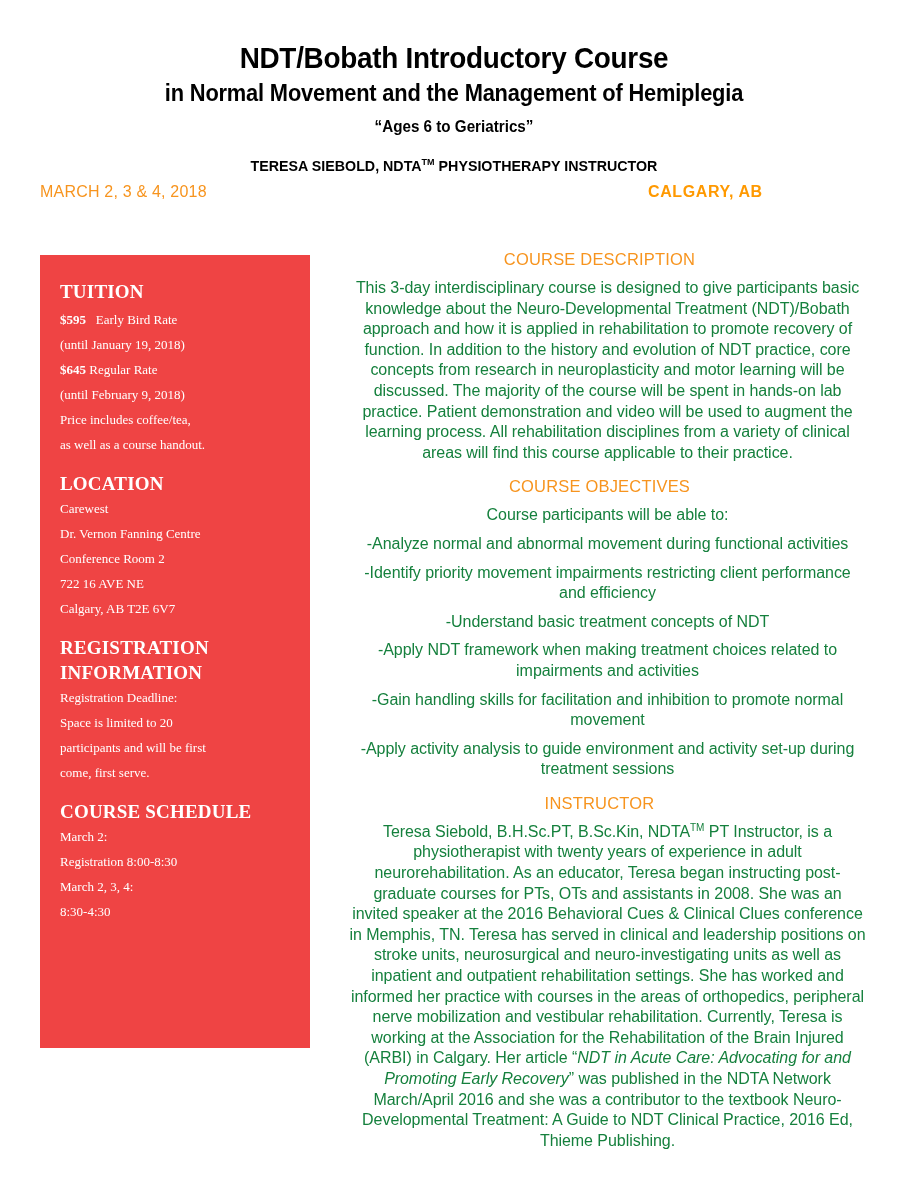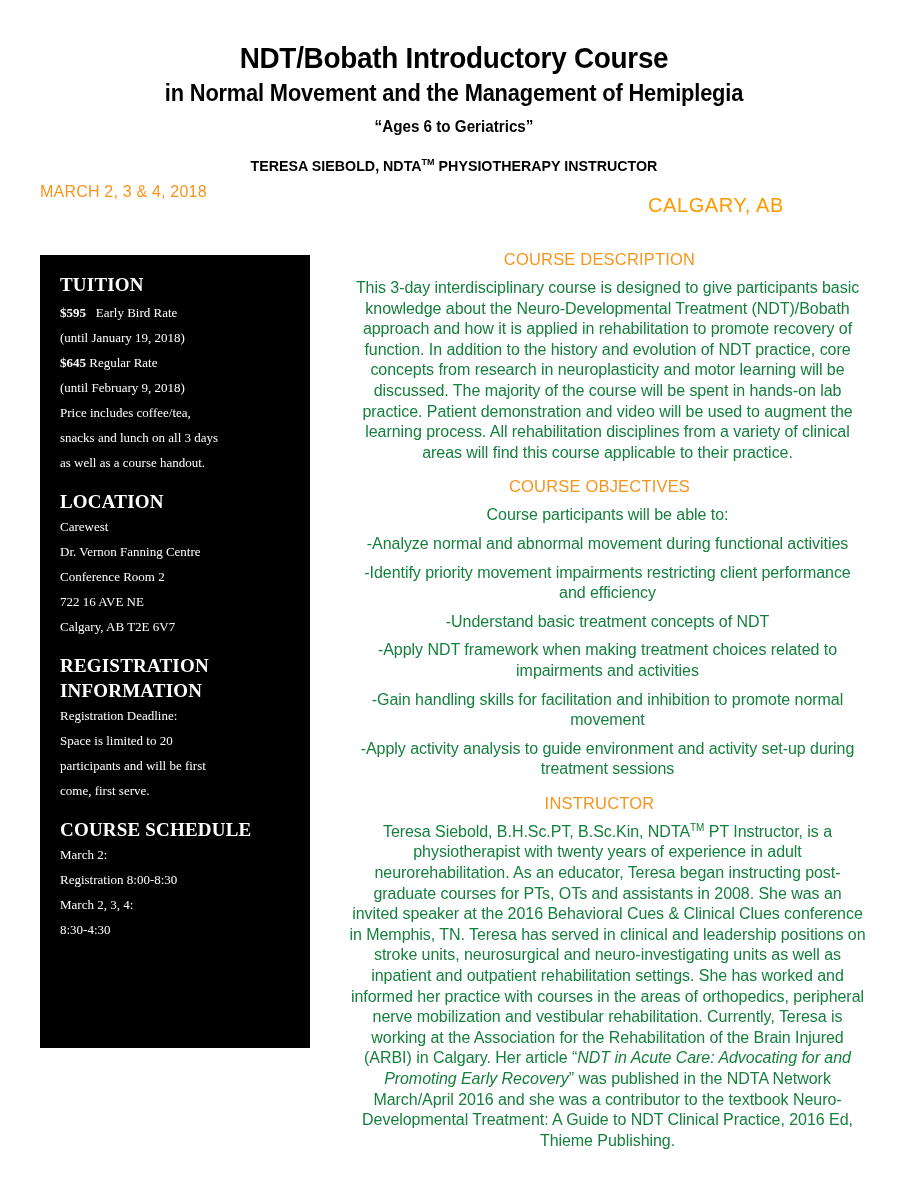--- a/index.html
+++ b/index.html
@@ -80,39 +80,39 @@
     top: 0;
     font-family: "Liberation Sans", sans-serif;
     font-weight: normal;
     font-size: 16px;
     letter-spacing: 0.2px;
     color: #F7941E;
   }
   .meta-city {
     position: absolute;
     left: 648px;
-    top: 11px;
-    font-family: "Liberation Sans", sans-serif;
-    font-weight: normal;
-    font-size: 20px;
+    top: 0;
+    font-family: "Liberation Sans", sans-serif;
+    font-weight: bold;
+    font-size: 16px;
     letter-spacing: 0.6px;
     color: #FF9900;
   }
 
   
   .sidebar {
     position: absolute;
     left: 40px;
     top: 255px;
     width: 270px;
     height: 793px;
-    background: #000000;
+    background: #ef4444;
     color: #ffffff;
     box-sizing: border-box;
-    padding: 17px 16px 0 20px;
+    padding: 24px 16px 0 20px;
   }
   .sb-h {
     font-family: "Liberation Serif", serif;
     font-weight: bold;
     font-size: 19px;
     line-height: 25px;
     letter-spacing: 0.2px;
   }
   .sb-p {
     font-family: "Liberation Serif", serif;
@@ -185,21 +185,20 @@
 
 <div class="sidebar">
 
   <div class="sb-h">TUITION</div>
   <div class="sb-gap-sm"></div>
   <div class="sb-p"><b>$595</b>&nbsp;&nbsp; <span>Early Bird Rate</span></div>
   <div class="sb-p">(until January 19, 2018)</div>
   <div class="sb-p"><b>$645</b> <span>Regular Rate</span></div>
   <div class="sb-p">(until February 9, 2018)</div>
   <div class="sb-p">Price includes coffee/tea,</div>
-  <div class="sb-p">snacks and lunch on all 3 days</div>
   <div class="sb-p">as well as a course handout.</div>
 
   <div class="sb-gap"></div>
 
   <div class="sb-h">LOCATION</div>
   <div class="sb-p">Carewest</div>
   <div class="sb-p">Dr. Vernon Fanning Centre</div>
   <div class="sb-p">Conference Room 2</div>
   <div class="sb-p">722 16 AVE NE</div>
   <div class="sb-p">Calgary, AB T2E 6V7</div>

